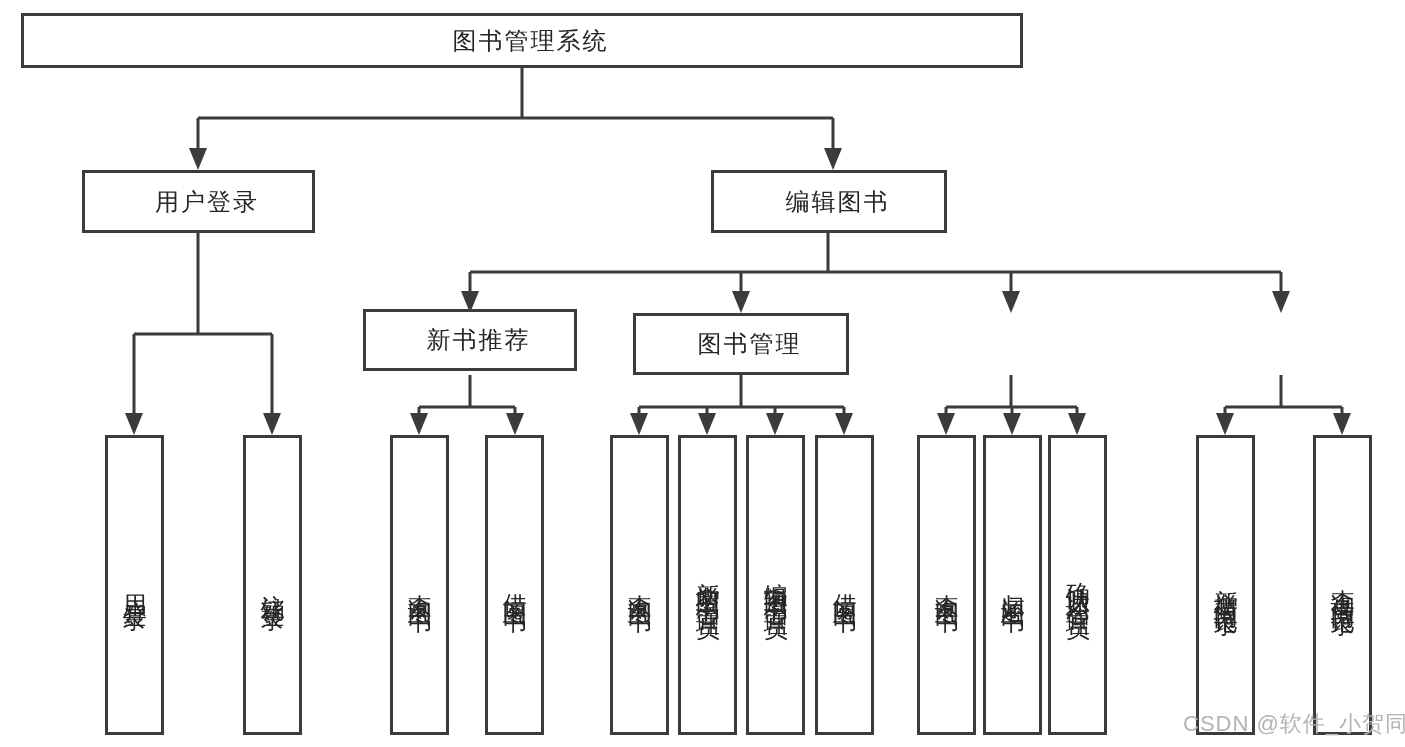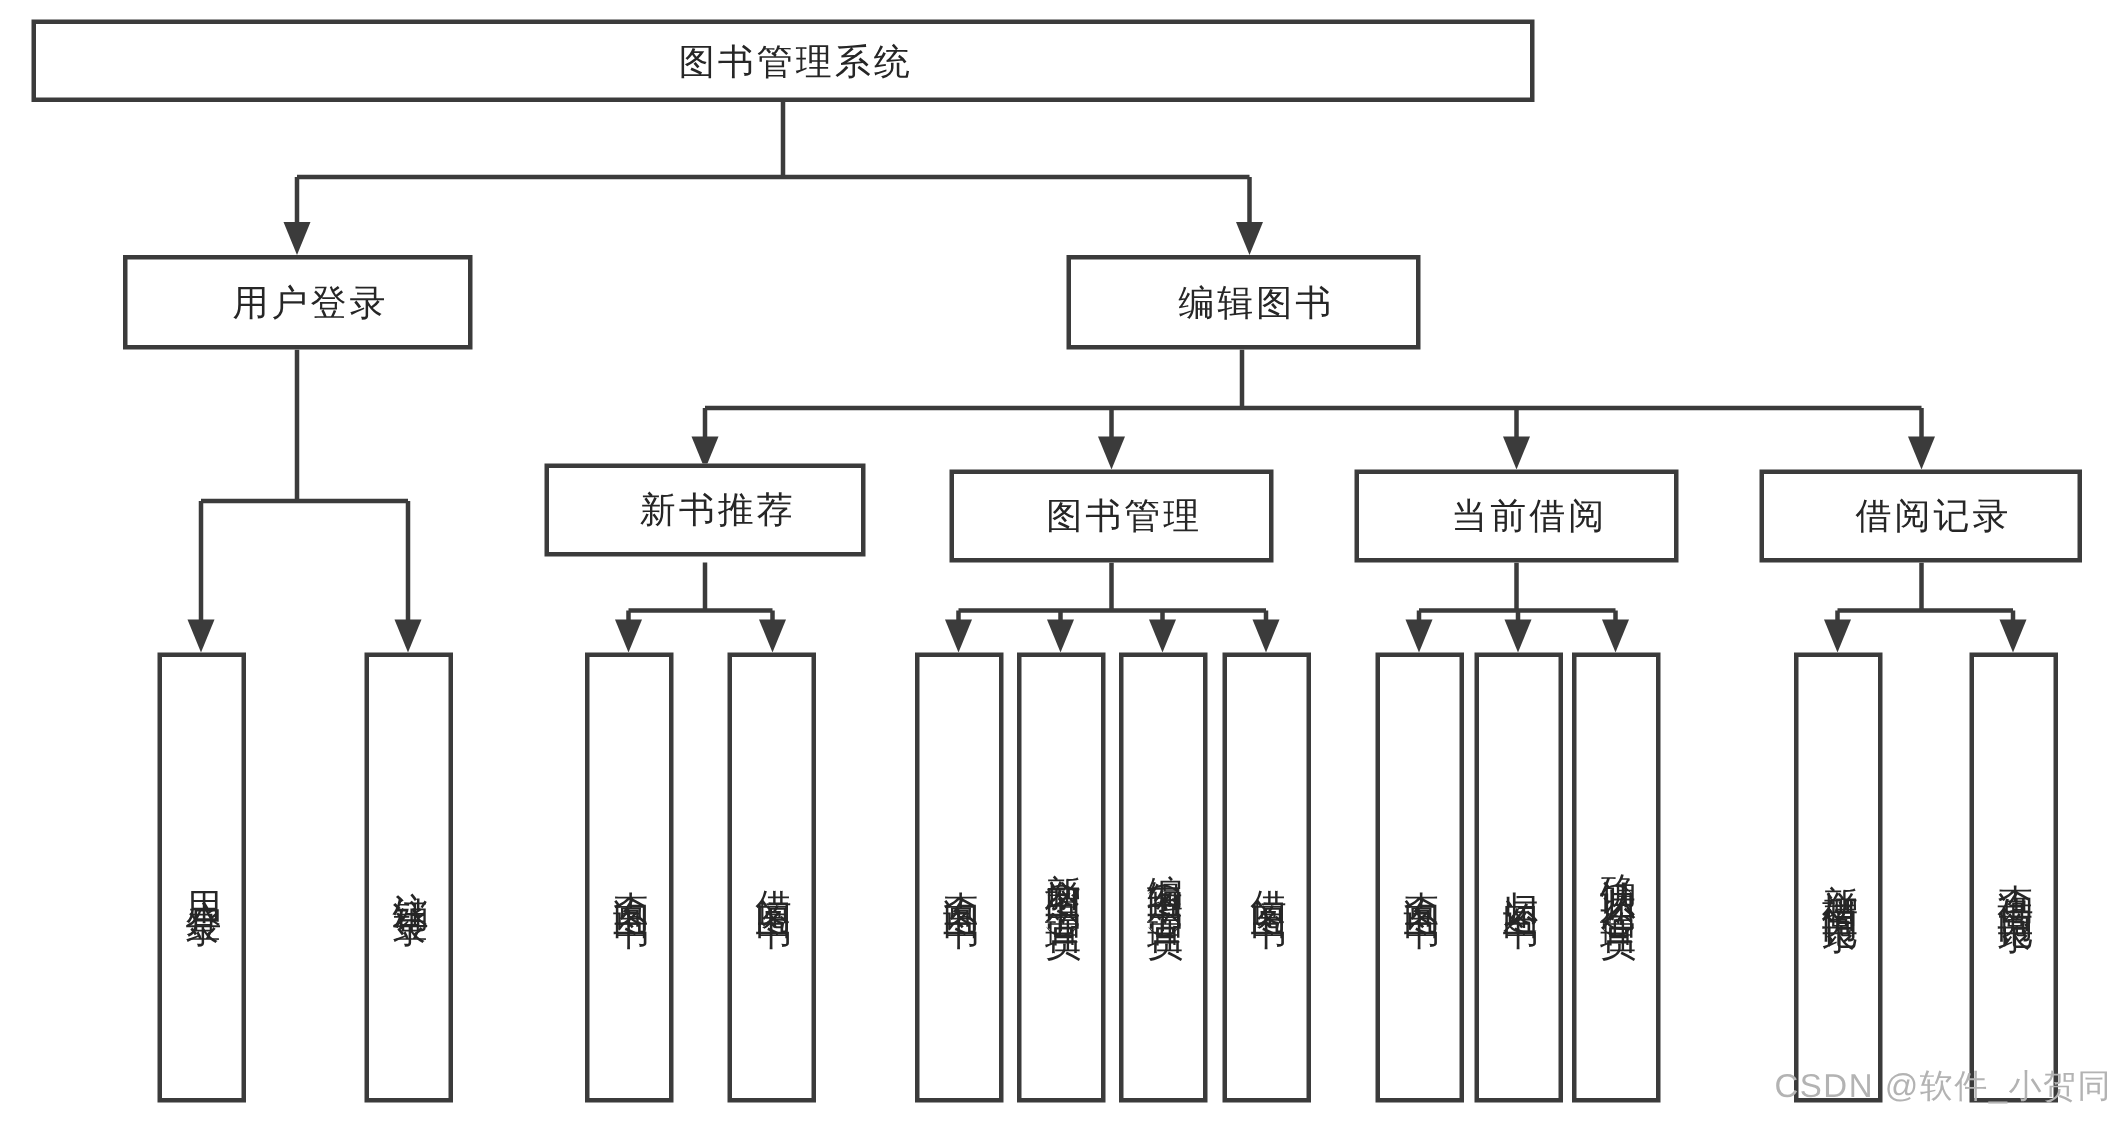--- a/index.html
+++ b/index.html
@@ -110,22 +110,20 @@
     </g>
   </svg>
 
   <div class="node h-node" style="left:21px; top:13px; width:1002px; height:55px;">图书管理系统</div>
 
   <div class="node h-node" style="left:82px; top:170px; width:233px; height:63px;">用户登录</div>
   <div class="node h-node" style="left:711px; top:170px; width:236px; height:63px;">编辑图书</div>
 
   <div class="node h-node" style="left:363px; top:309px; width:214px; height:62px;">新书推荐</div>
   <div class="node h-node" style="left:633px; top:313px; width:216px; height:62px;">图书管理</div>
-  <div class="node h-node" style="left:903px; top:313px; width:216px; height:62px;">当前借阅</div>
-  <div class="node h-node" style="left:1173px; top:313px; width:215px; height:62px;">借阅记录</div>
 
   <div class="node v-node" style="left:105px; top:435px; width:59px; height:300px;">用户登录</div>
   <div class="node v-node" style="left:243px; top:435px; width:59px; height:300px;">注销登录</div>
 
   <div class="node v-node" style="left:390px; top:435px; width:59px; height:300px;">查询图书</div>
   <div class="node v-node" style="left:485px; top:435px; width:59px; height:300px;">借阅图书</div>
 
   <div class="node v-node" style="left:610px; top:435px; width:59px; height:300px;">查询图书</div>
   <div class="node v-node" style="left:678px; top:435px; width:59px; height:300px;">新增图书（管理员）</div>
   <div class="node v-node" style="left:746px; top:435px; width:59px; height:300px;">编辑图书（管理员）</div>

